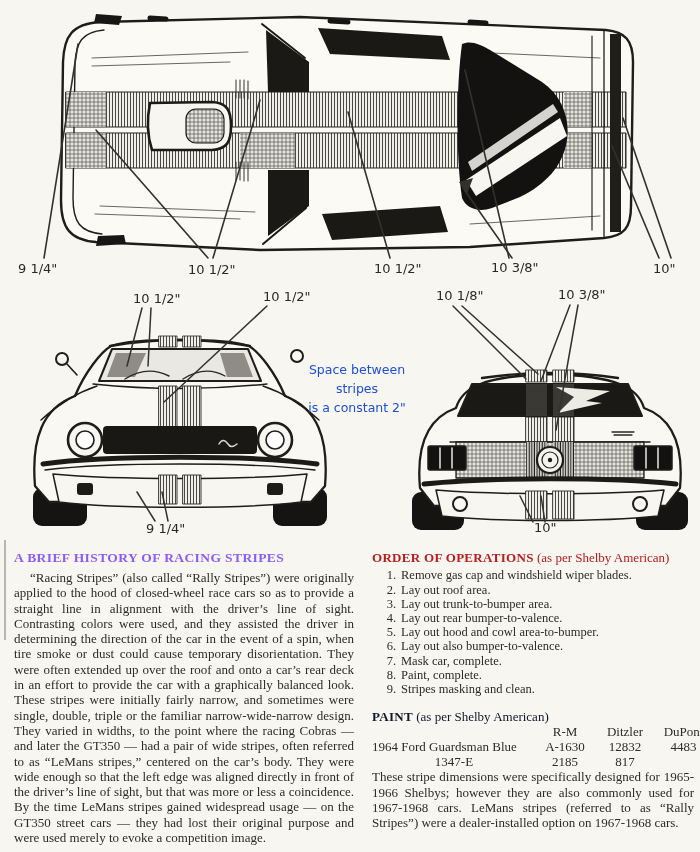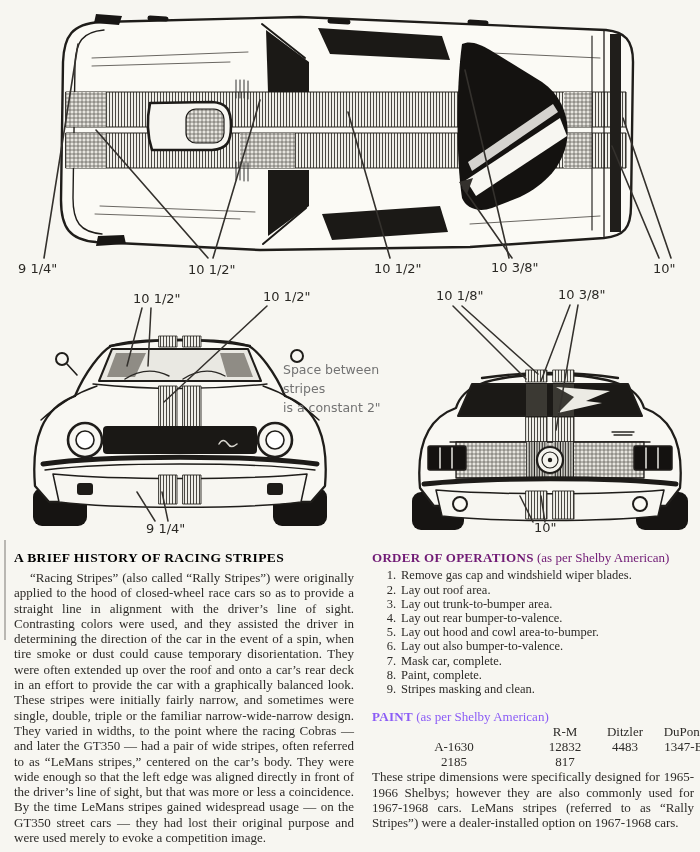--- a/index.html
+++ b/index.html
@@ -8,40 +8,40 @@
     background:#f7f6f1;overflow:hidden;
     font-family:"Liberation Serif", serif;color:#2d2b28;
   }
   svg{position:absolute;display:block;}
   .dim-label{font:13px "DejaVu Sans", sans-serif;fill:#2b2925;}
   #top-view{left:0;top:0;}
   #front-view{left:15px;top:286px;}
   #rear-view{left:398px;top:284px;}
   .note{
     position:absolute;left:283px;top:360px;width:148px;
-    font:12.5px/19px "DejaVu Sans", sans-serif;color:#737373;
+    font:12.5px/19px "DejaVu Sans", sans-serif;color:#1d4ed8;text-align:center;
   }
   .note span{display:block;}
   .scan-line{position:absolute;left:4px;top:540px;width:2px;height:100px;background:#b9b7b2;}
   .col{position:absolute;top:550px;}
   .col-left{left:14px;width:340px;}
   .col-right{left:372px;width:322px;}
   h2.block-title{
-    font-size:13.5px;margin:0 0 4px 0;letter-spacing:.4px;color:#000000;
+    font-size:13.5px;margin:0 0 4px 0;letter-spacing:.4px;color:#8b5cf6;
   }
   .col p{margin:0;font-size:13px;line-height:15.3px;text-align:justify;}
   .col-left p{text-indent:16px;}
-  .ops-title{font-size:13px;margin:0;color:#701a75;}
+  .ops-title{font-size:13px;margin:0;color:#b91c1c;}
   .ops-title .bold{font-weight:bold;letter-spacing:.3px;}
   .ops-title .normal{font-weight:normal;}
   ol.steps{list-style:none;margin:3px 0 0 0;padding:0;}
   ol.steps li{display:flex;font-size:12.5px;line-height:14.2px;}
   ol.steps .num{width:24px;text-align:right;margin-right:5px;flex:none;}
   .paint{margin-top:13px;}
-  .paint-title{font-size:13px;margin:0 0 2px 0;color:#8b5cf6;font-family:Liberation Serif, serif;}
+  .paint-title{font-size:13px;margin:0 0 2px 0;color:#0f172a;font-family:Liberation Serif, serif;}
   .paint-title .bold{font-weight:bold;letter-spacing:.3px;}
   .paint-table{display:grid;grid-template-columns:164px 58px 62px 55px;font-size:13px;line-height:15px;}
   .paint-table .c{text-align:center;}
   .paint-table .n{text-align:left;}
   .footnote{margin-top:13px;}
 </style>
 </head>
 <body>
 
 <div class="page">
@@ -301,20 +301,21 @@
       <p class="paint-title">
         <span class="bold">PAINT</span>
         <span class="normal">(as per Shelby American)</span>
       </p>
       <div class="paint-table">
         <div class="n"></div>
         <div class="c">R-M</div>
         <div class="c">Ditzler</div>
         <div class="c">DuPont</div>
 
+        <div class="n">1964 Ford Guardsman Blue</div>
         <div class="c">A-1630</div>
         <div class="c">12832</div>
         <div class="c">4483</div>
 
         <div class="c">1347-E</div>
         <div class="c">2185</div>
         <div class="c">817</div>
       </div>
     </div>
 

